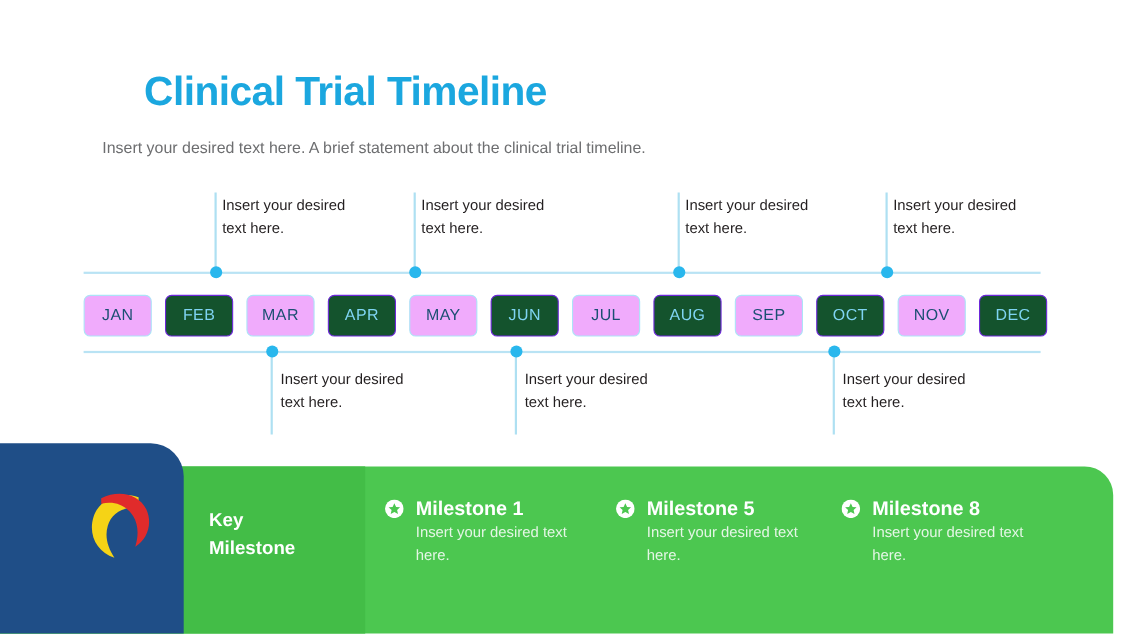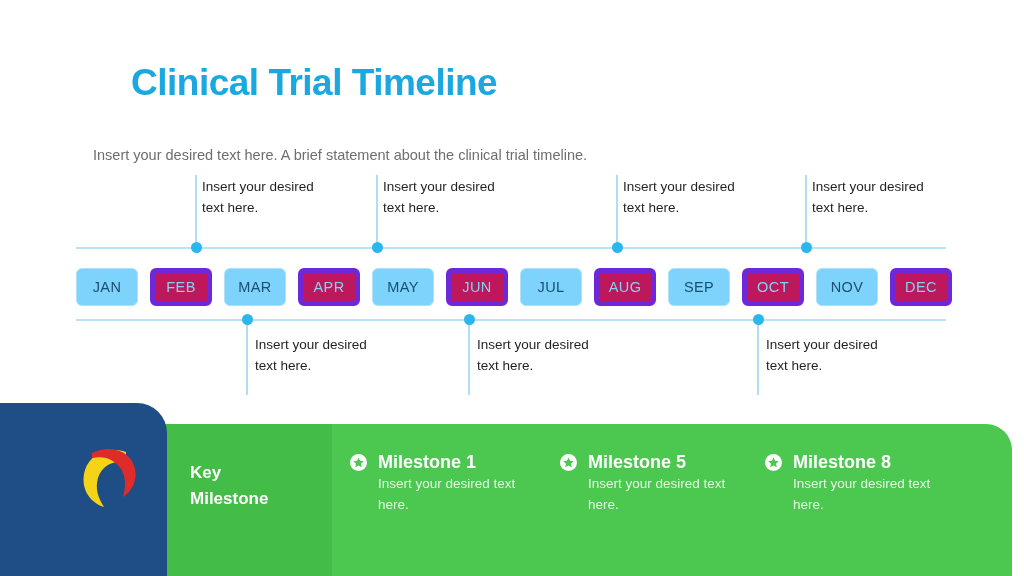--- a/index.html
+++ b/index.html
@@ -12,21 +12,21 @@
   }
 
   
   .page-title {
     position:absolute; left:92px; top:62px;
     font-size:37px; font-weight:bold; letter-spacing:-0.5px;
     color:#1BA7DF; white-space:nowrap;margin-left:39px;
   }
   .page-subtitle {
     position:absolute; left:93px; top:127px;
-    font-size:14.5px; color:#6D6E70; white-space:nowrap;margin-top:20px;
+    font-size:14.5px; color:#6D6E70; white-space:nowrap;
   }
 
   
   .axis {
     position:absolute; left:76px; width:870px; height:2px;
     background:#B9E3F4;
   }
   .axis-top    { top:247px; }
   .axis-bottom { top:319px; }
 
@@ -55,24 +55,24 @@
   .months {
     position:absolute; left:76px; top:268px;
     display:flex; gap:12px;
   }
   .chip {
     width:62px; height:38px; border-radius:6px;
     display:flex; align-items:center; justify-content:center;
     font-size:14.5px; letter-spacing:0.4px;
   }
   .chip.filled {
-    background:#7dd3fc; color:#1B4F72; border:1px solid #ACE3F7;
+    background:#f0abfc; color:#1B4F72; border:1px solid #ACE3F7;
   }
   .chip.outline {
-    background:#be185d; color:#7FD4F2; border:5px solid #6d28d9;
+    background:#14532d; color:#7FD4F2; border:1px solid #6d28d9;
   }
 
   
   .green-bar {
     position:absolute; left:0px; top:424px; width:1012px; height:152px;
     background:#4CC košu;
   }
   .green-bar {
     background:#4CC750;
     border-top-right-radius:26px;

